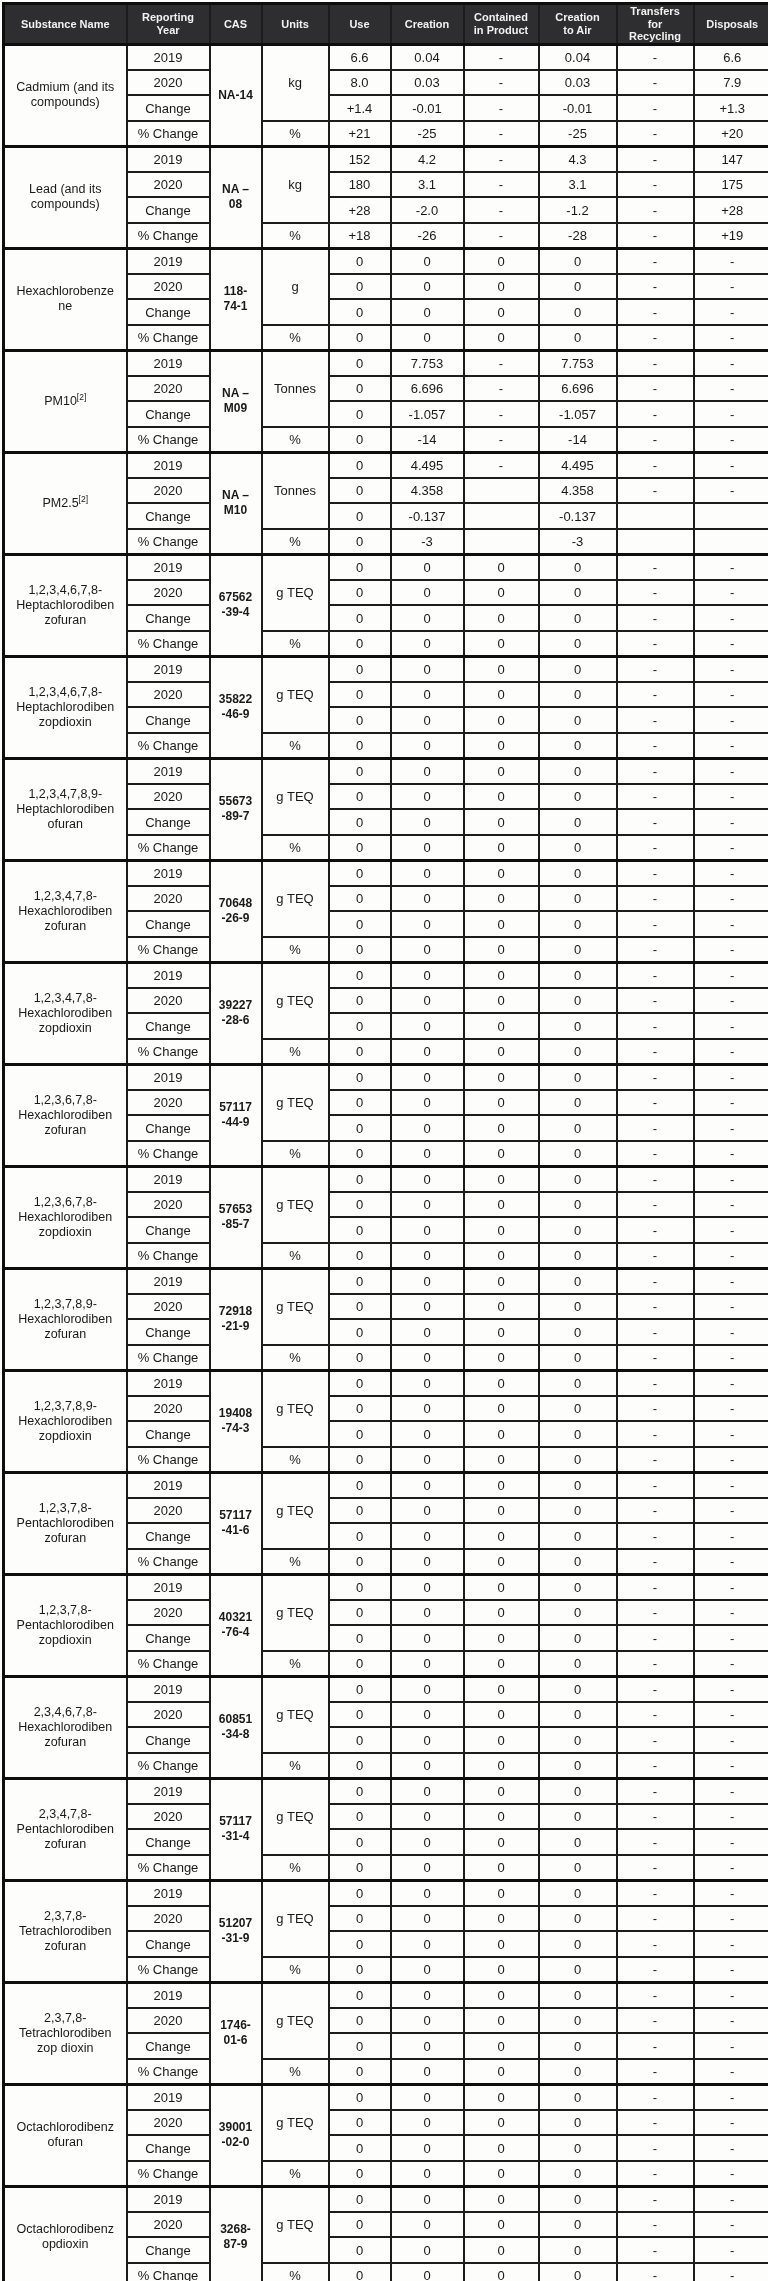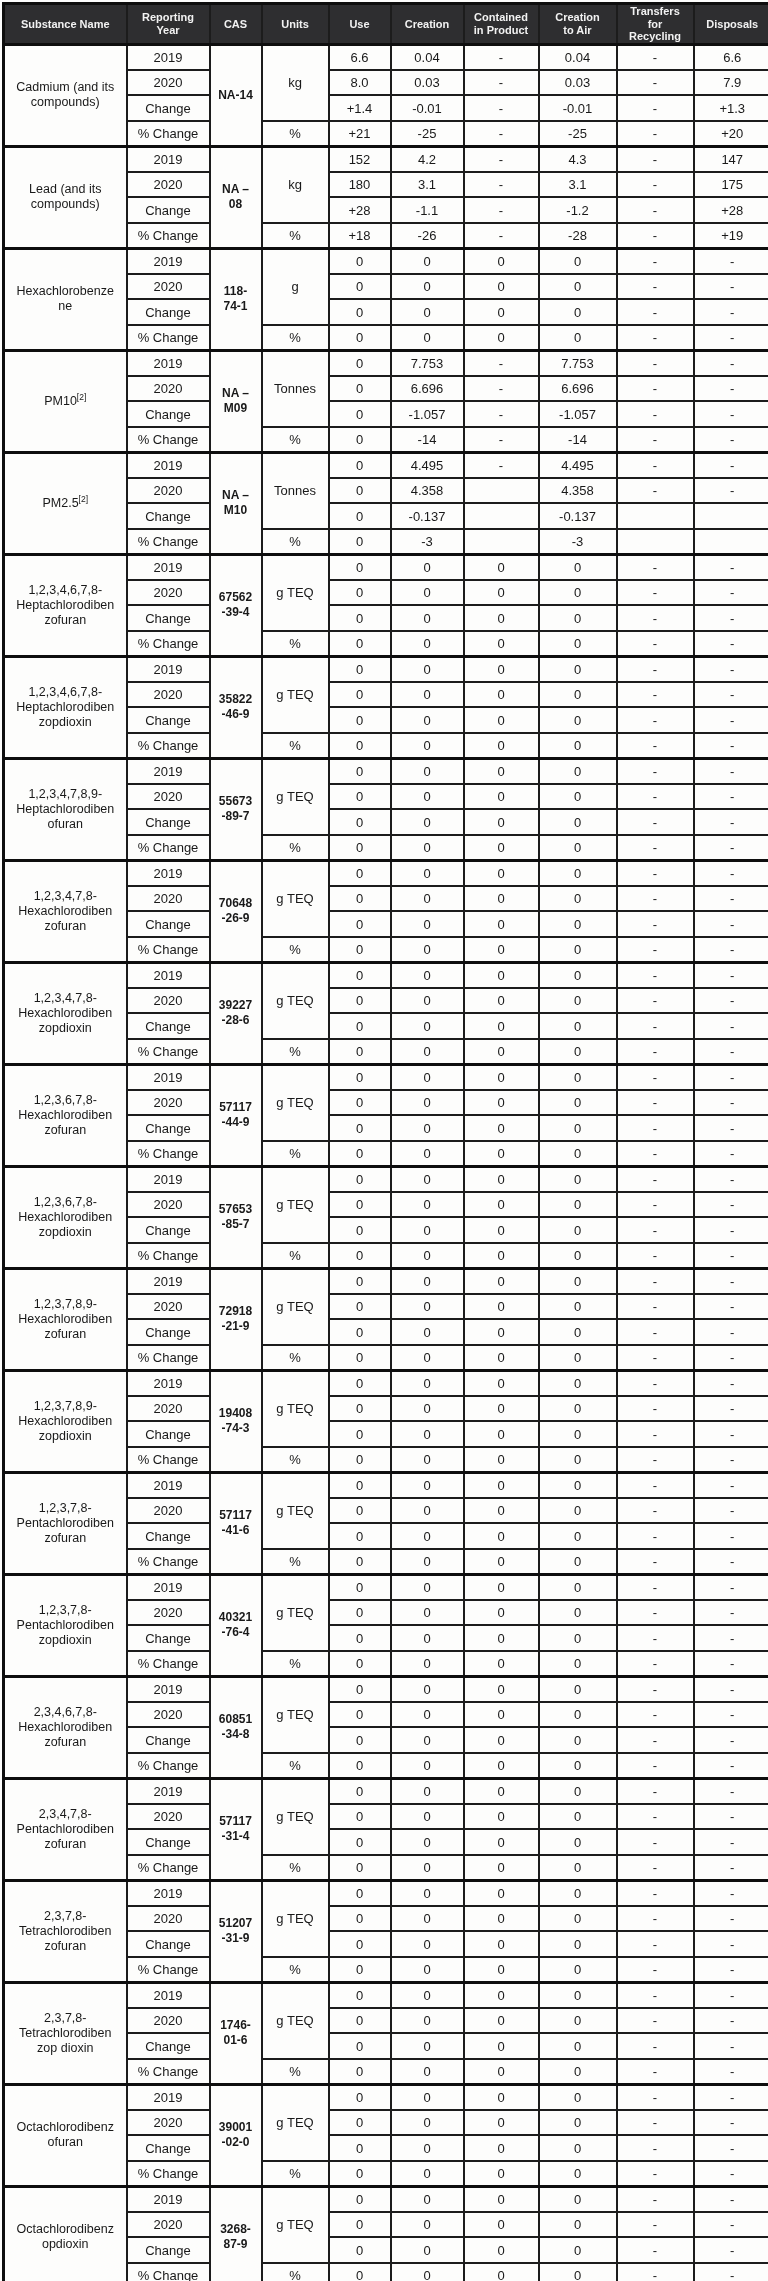--- a/index.html
+++ b/index.html
@@ -130,21 +130,21 @@
           <td class="val-cell">180</td>
           <td class="val-cell">3.1</td>
           <td class="val-cell">-</td>
           <td class="val-cell">3.1</td>
           <td class="val-cell">-</td>
           <td class="val-cell">175</td>
         </tr>
         <tr>
           <td class="year-cell">Change</td>
           <td class="val-cell">+28</td>
-          <td class="val-cell">-1.1</td>
+          <td class="val-cell">-2.0</td>
           <td class="val-cell">-</td>
           <td class="val-cell">-1.2</td>
           <td class="val-cell">-</td>
           <td class="val-cell">+28</td>
         </tr>
         <tr>
           <td class="year-cell">% Change</td>
           <td class="unit-cell">%</td>
           <td class="val-cell">+18</td>
           <td class="val-cell">-26</td>

